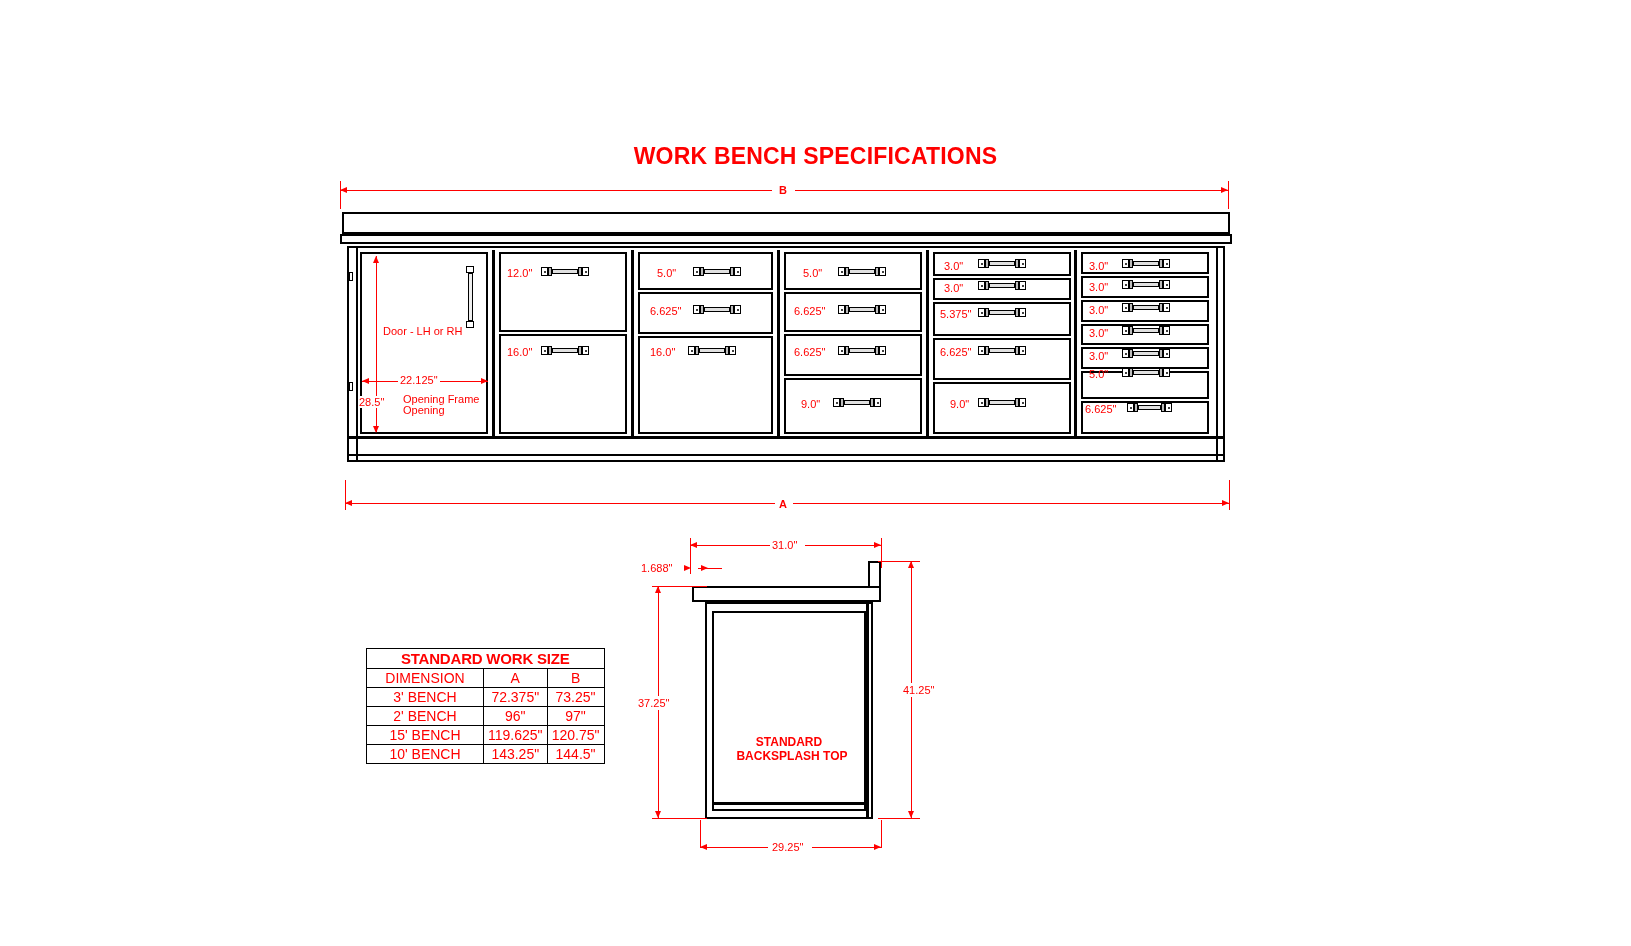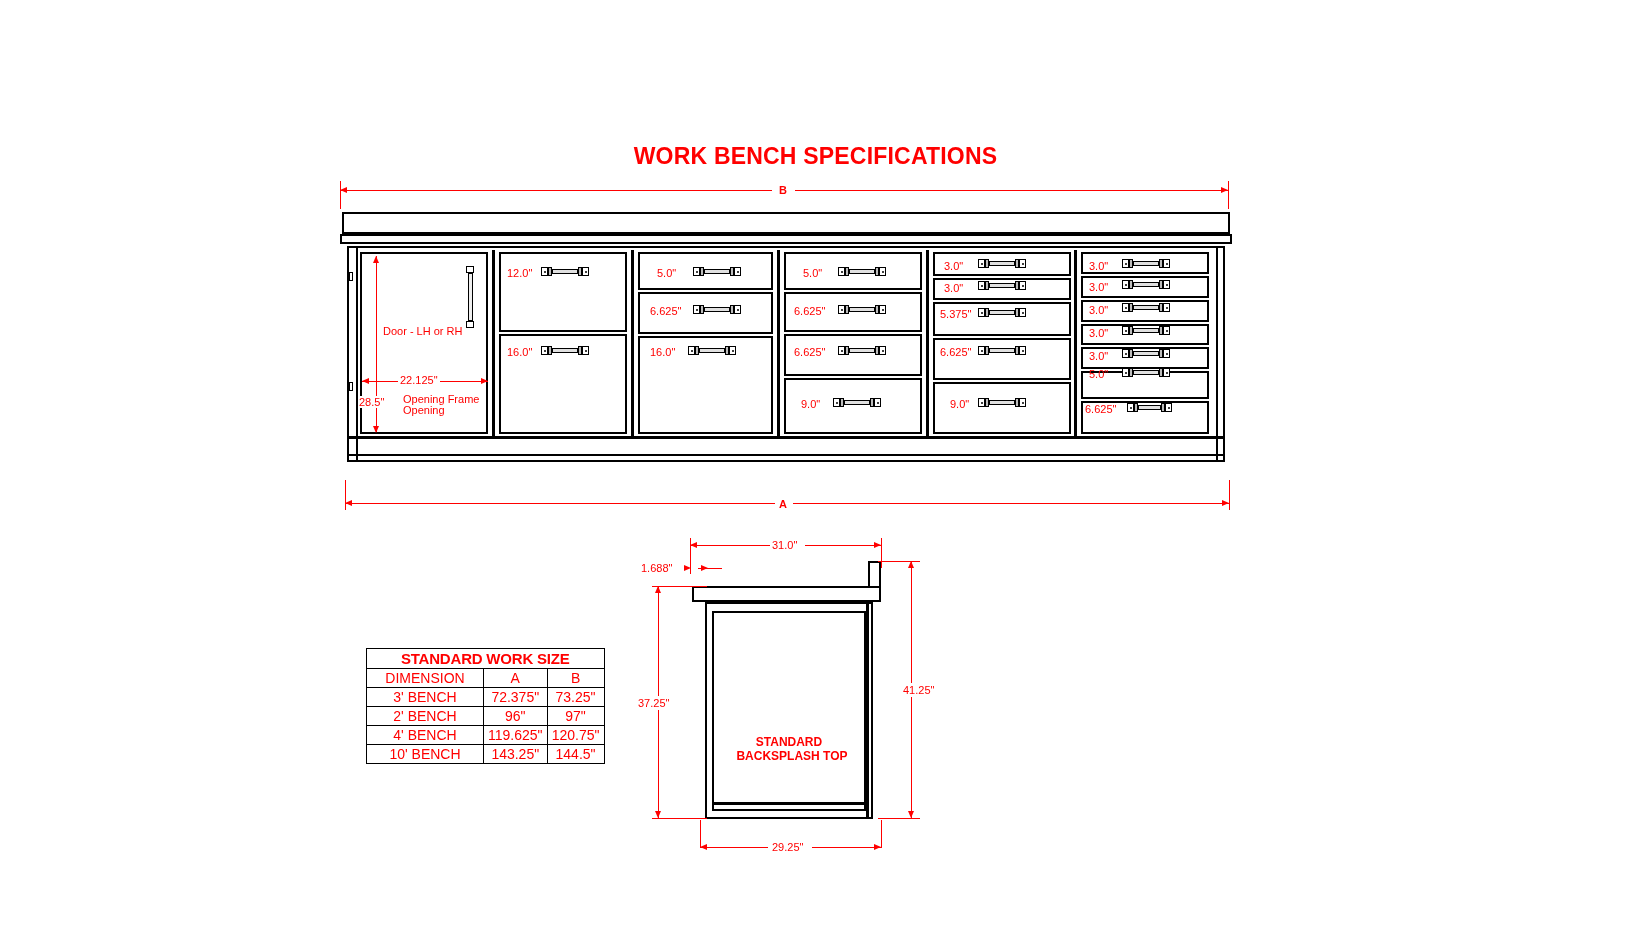--- a/index.html
+++ b/index.html
@@ -381,21 +381,21 @@
     <td class="dim">3' BENCH</td>
     <td class="av">72.375"</td>
     <td class="bv">73.25"</td>
   </tr>
   <tr>
     <td class="dim">2' BENCH</td>
     <td class="av">96"</td>
     <td class="bv">97"</td>
   </tr>
   <tr>
-    <td class="dim">4' BENCH</td>
+    <td class="dim">15' BENCH</td>
     <td class="av">119.625"</td>
     <td class="bv">120.75"</td>
   </tr>
   <tr>
     <td class="dim">10' BENCH</td>
     <td class="av">143.25"</td>
     <td class="bv">144.5"</td>
   </tr>
 </tbody>
   </table>

